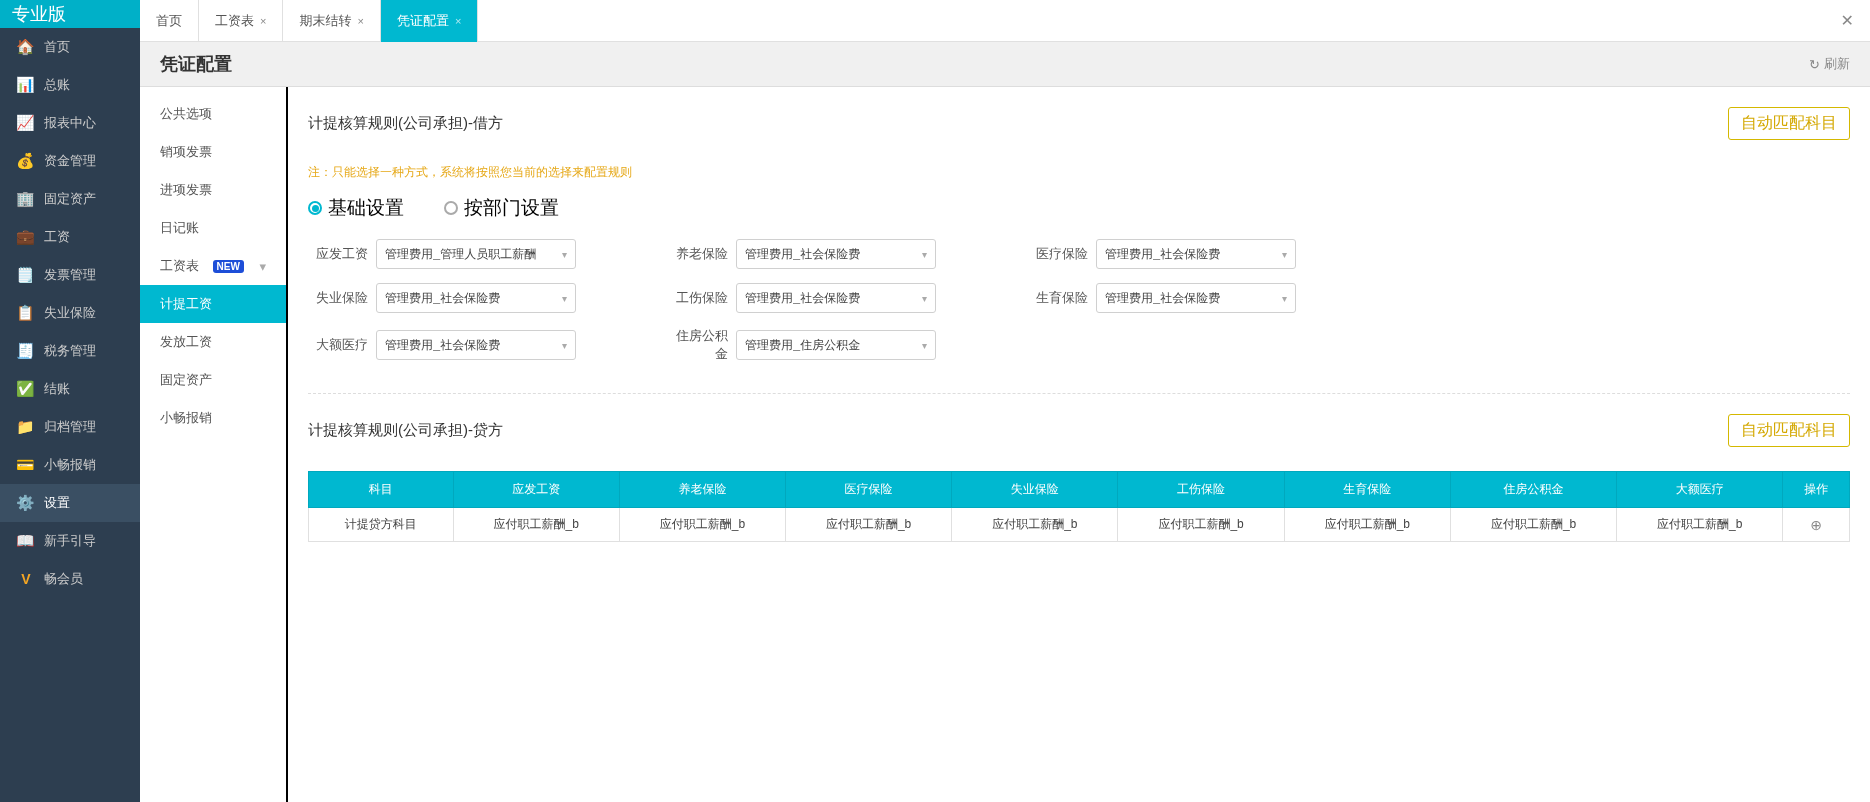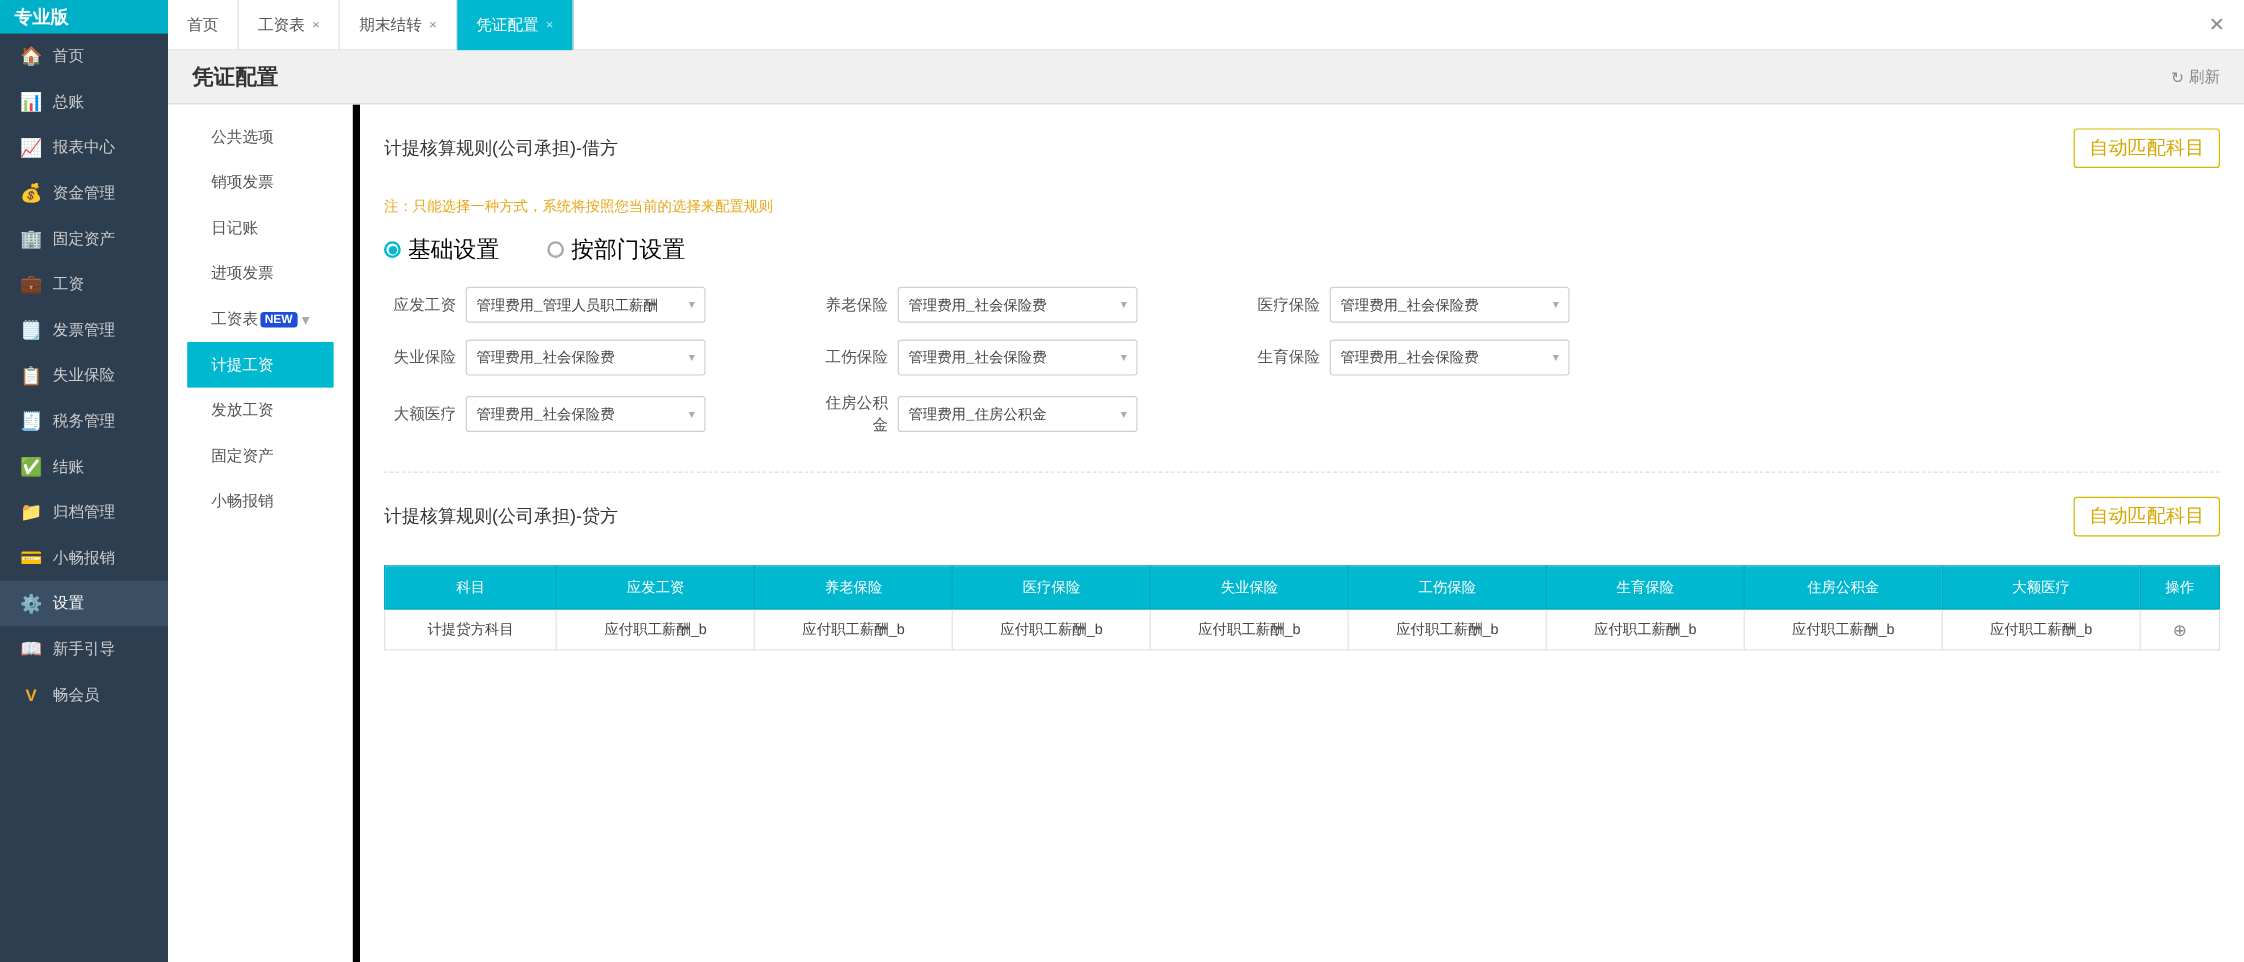--- a/index.html
+++ b/index.html
@@ -11,22 +11,22 @@
       background: #2d3e50;
       color: #ccc;
       display: flex;
       flex-direction: column;
       flex-shrink: 0;
       height: 100%;
     }
     .sidebar-header {
       background: #00b0c8;
       color: white;
-      font-size: 15px;
-      font-weight: bold;
+      font-size: 18px;
+      font-weight: normal;
       padding: 8px 12px;
       height: 28px;
       display: flex;
       align-items: center;
     }
     .sidebar-item {
       display: flex;
       align-items: center;
       padding: 10px 16px;
       cursor: pointer;
@@ -102,24 +102,24 @@
 
     
     .content-area {
       display: flex;
       flex: 1;
       overflow: hidden;
     }
 
     
     .left-nav {
-      width: 160px;
+      width: 148px;
       background: white;
-      border-right: 6px solid #000000;
-      padding: 8px 16px;
+      border-right: 2px solid #000000;
+      padding: 8px 0;
       flex-shrink: 0;
       overflow-y: auto;
     }
     .left-nav-item {
       padding: 10px 20px;
       cursor: pointer;
       color: #555;
       font-size: 13px;
       display: flex;
       align-items: center;
@@ -412,24 +412,24 @@
   <div class="content-area">
 
     <div class="left-nav">
       <div class="left-nav-item">
         <span>公共选项</span>
       </div>
       <div class="left-nav-item">
         <span>销项发票</span>
       </div>
       <div class="left-nav-item">
+        <span>进项发票</span>
+      </div>
+      <div class="left-nav-item">
         <span>日记账</span>
-      </div>
-      <div class="left-nav-item">
-        <span>进项发票</span>
       </div>
       <div class="left-nav-item">
         <span>工资表</span>
         <span class="new-badge">NEW</span>
         <span style="color:#aaa; margin-left:2px;">▾</span>
       </div>
       <div class="left-nav-item active">
         <span>计提工资</span>
       </div>
       <div class="left-nav-item">

